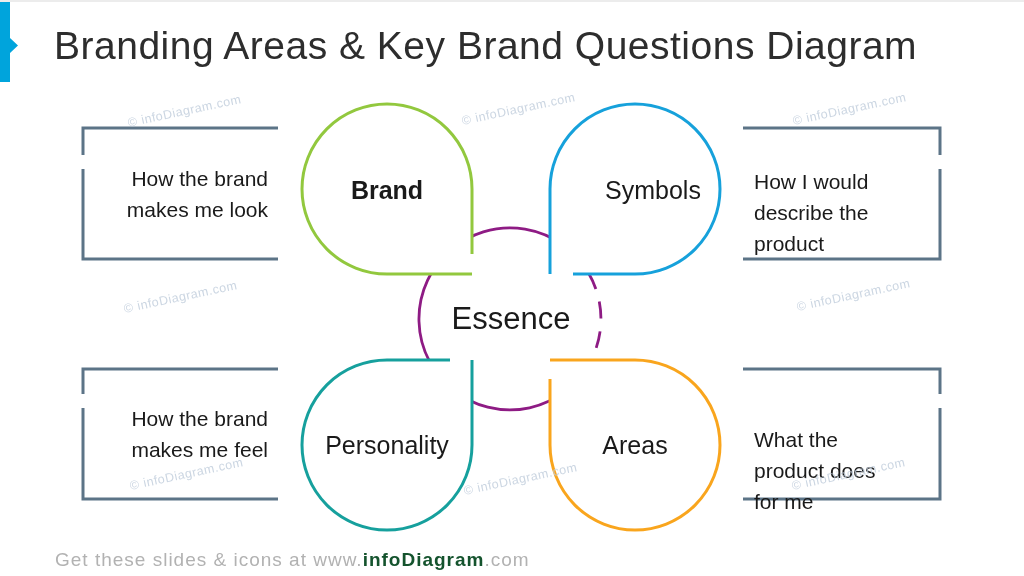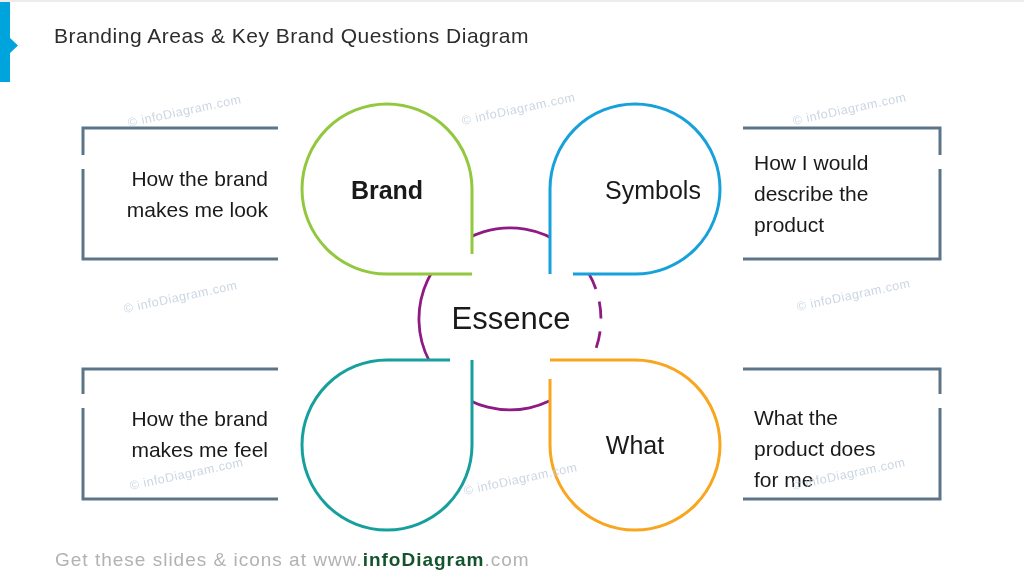--- a/index.html
+++ b/index.html
@@ -2,38 +2,38 @@
 <html><head>
 <meta charset="utf-8">
 <style>
   html,body{margin:0;padding:0;background:#fff;}
   .slide{
     position:relative;width:1024px;height:576px;background:#fff;overflow:hidden;
     font-family:"Liberation Sans",sans-serif;border-top:2px solid #ececec;box-sizing:border-box;
   }
   .diagram-svg{position:absolute;left:0;top:0;width:1024px;height:576px;}
   .slide-title{
-    position:absolute;left:54px;top:22px;font-size:21px;font-weight:300;
+    position:absolute;left:54px;top:22px;font-size:39px;font-weight:300;
     color:#2d2d2d;letter-spacing:0.5px;white-space:nowrap;
   }
   .petal-label{
     position:absolute;transform:translate(-50%,-50%);font-size:25px;color:#1a1a1a;
     white-space:nowrap;
   }
   .essence-label{
     position:absolute;transform:translate(-50%,-50%);font-size:31px;color:#1a1a1a;
     white-space:nowrap;
   }
   .callout{
     position:absolute;display:flex;align-items:center;box-sizing:border-box;
     font-size:21px;color:#1a1a1a;line-height:31px;
   }
   .callout .callout-text{white-space:pre-line;width:100%;}
   .callout.align-right{justify-content:flex-end;padding-right:10px;text-align:right;}
-  .callout.align-left{justify-content:flex-start;padding-left:11px;text-align:left;}
+  .callout.align-left{justify-content:flex-start;padding-left:11px;text-align:left;align-items:flex-end;}
   .watermark{
     position:absolute;font-size:12.5px;color:#bfccdb;opacity:0.8;letter-spacing:0.5px;
     transform:rotate(-12deg);transform-origin:left center;white-space:nowrap;
   }
   .footer{
     position:absolute;left:55px;top:547px;font-size:19px;color:#b2b2b2;
     letter-spacing:1px;white-space:nowrap;
   }
   .footer .brand-bold{font-weight:bold;color:#14532d;}
 </style>
@@ -57,21 +57,22 @@
     <path d="M 278,126 L 83,126 L 83,153 M 83,167 L 83,257 L 278,257" fill="none" stroke-width="3" stroke="#5C7487"></path>
     <path d="M 743,126 L 940,126 L 940,153 M 940,167 L 940,257 L 743,257" fill="none" stroke-width="3" stroke="#5C7487"></path>
     <path d="M 278,367 L 83,367 L 83,392 M 83,406 L 83,497 L 278,497" fill="none" stroke-width="3" stroke="#5C7487"></path>
     <path d="M 743,367 L 940,367 L 940,392 M 940,406 L 940,497 L 743,497" fill="none" stroke-width="3" stroke="#5C7487"></path>
   </svg>
 
   <div class="slide-title">Branding Areas &amp; Key Brand Questions Diagram</div>
 
   <div class="petal-label" style="left:387px;top:188px;font-weight:bold;">Brand</div>
   <div class="petal-label" style="left:653px;top:188px;">Symbols</div>
-  <div class="petal-label" style="left:635px;top:443px;">What</div>
+  <div class="petal-label" style="left:387px;top:443px;">Personality</div>
+  <div class="petal-label" style="left:635px;top:443px;">Areas</div>
 
   <div class="essence-label" style="left:511px;top:317px;">Essence</div>
 
   <div class="callout align-right" style="left:83px;top:126px;width:195px;height:131px;">
     <span class="callout-text">How the brand
 makes me look</span>
   </div>
   <div class="callout align-left" style="left:743px;top:126px;width:197px;height:131px;">
     <span class="callout-text">How I would
 describe the

